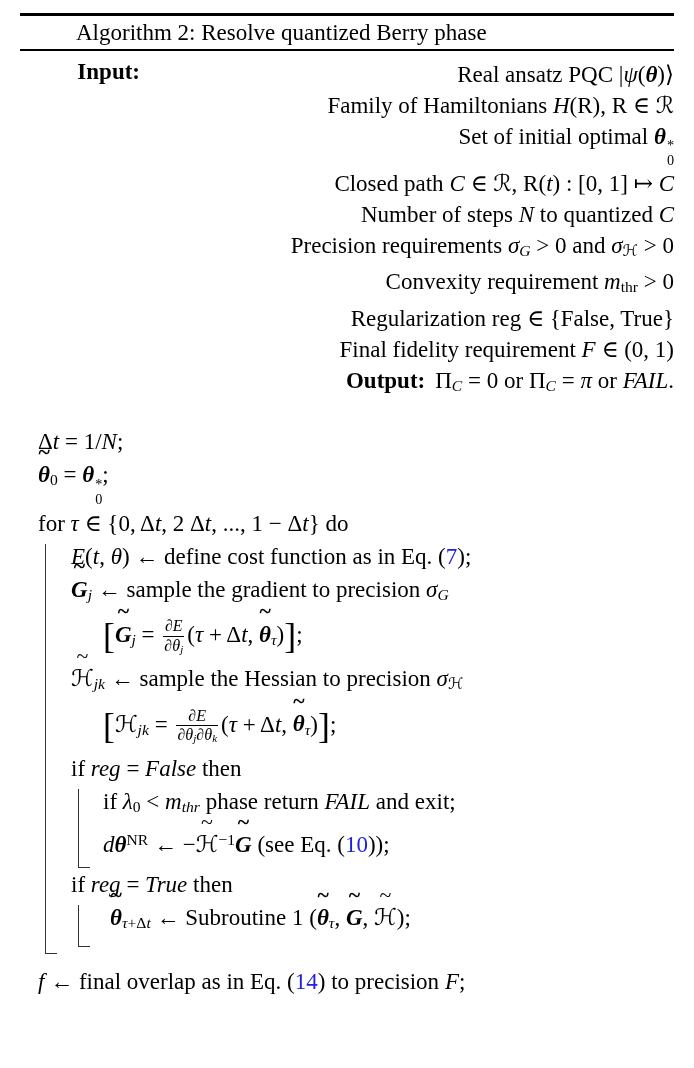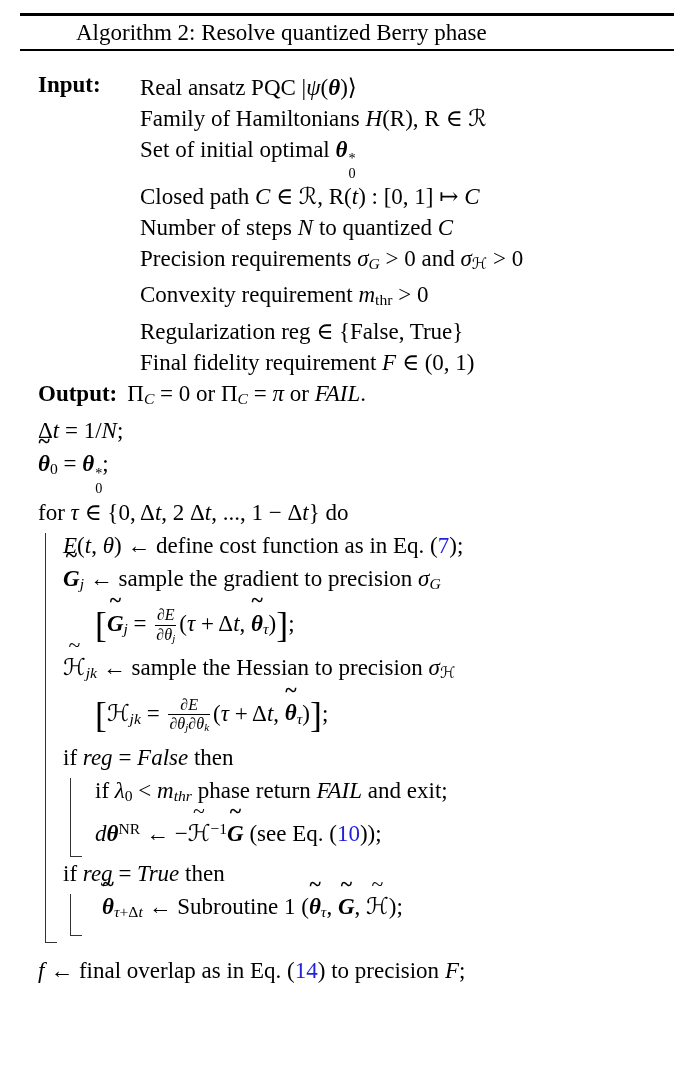--- a/index.html
+++ b/index.html
@@ -6,29 +6,29 @@
   body{
     width:694px;height:1068px;overflow:hidden;background:#ffffff;color:#000;
     font-family:"Liberation Serif","DejaVu Serif","DejaVu Sans",serif;
     font-size:23px;
   }
   .algo{margin:13px 20px 0 20px;}
   .rule{background:#000;}
   .rule.thick{height:3px;}
   .rule.thin{height:1.6px;}
   .caption{line-height:33px;padding-left:56px;white-space:nowrap;}
-  .io{padding-top:21px;padding-left:18px;}
+  .io{padding-top:8px;padding-left:18px;text-align:right;}
   .io-row{display:flex;}
   .io-label{font-weight:bold;flex:0 0 102px;}
   .io-lines{flex:1;}
   .mline{line-height:31px;white-space:nowrap;}
-  .stmts{padding-left:18px;}
+  .stmts{padding-left:18px;margin-top:24px;}
   .stmts .mline{line-height:33px;}
   .out-label{font-weight:bold;margin-right:10px;}
-  .vblock{position:relative;margin-left:7px;padding-left:18px;padding-bottom:7px;}
+  .vblock{position:relative;margin-left:7px;padding-left:26px;padding-bottom:7px;}
   .vblock::before{content:"";position:absolute;left:0;top:4px;bottom:0;border-left:1.6px solid #333;}
   .vblock::after{content:"";position:absolute;left:0;bottom:0;width:12px;border-bottom:1.6px solid #333;}
   .vblock.inner{margin-left:7px;padding-left:25px;}
   .tall{padding:6px 0;line-height:36px;}
   .ind{margin-left:32px;}
   .indsm{margin-left:7px;}
   .post{padding-left:18px;margin-top:12px;}
   .post .mline{line-height:32px;}
   .it{font-style:italic;}
   .bf{font-weight:normal;}

